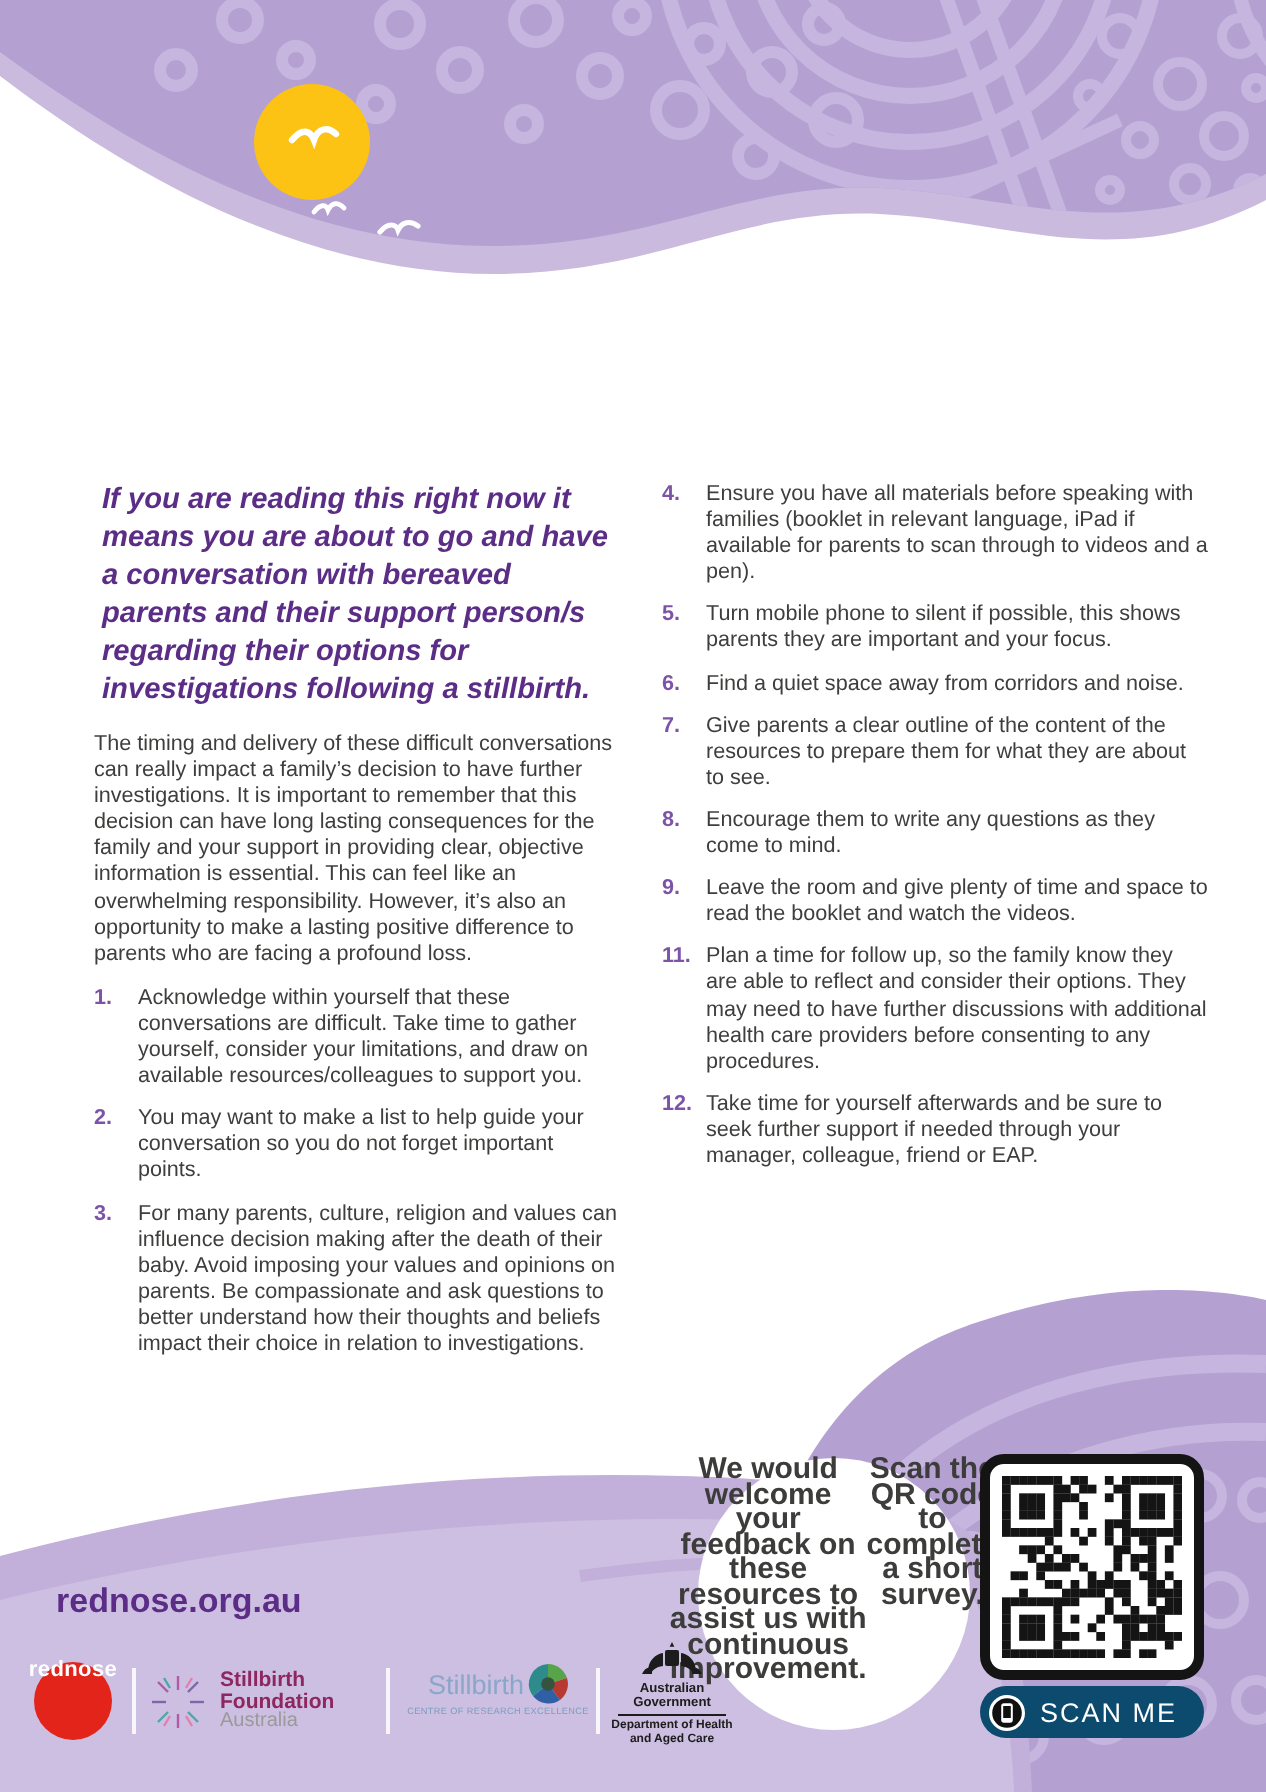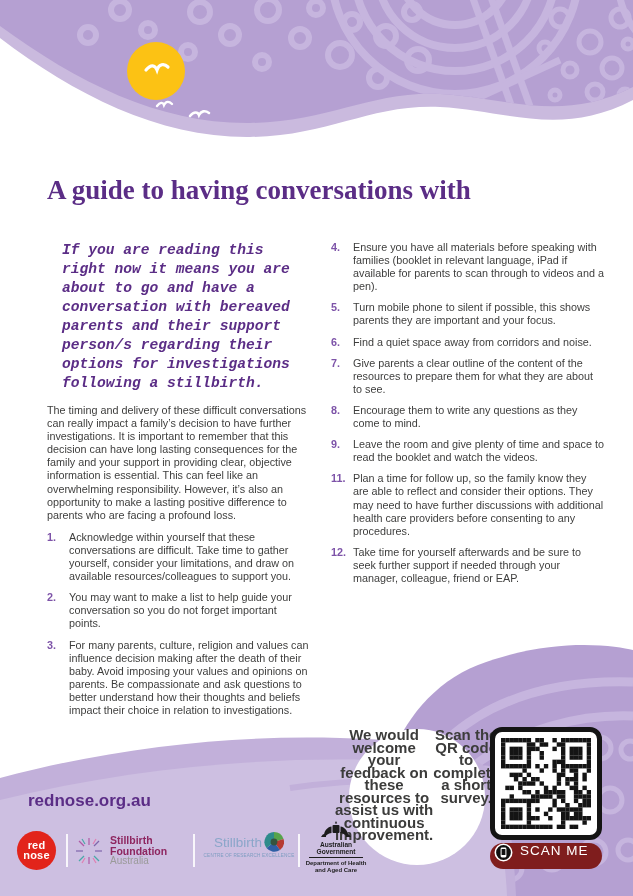--- a/index.html
+++ b/index.html
@@ -11,23 +11,23 @@
   
   .title{position:absolute;left:47px;top:156px;width:560px;
          font-family:"Liberation Serif","DejaVu Serif",serif;
          font-weight:700;font-size:27px;line-height:33px;color:#5b2d86;}
   .title span{display:block;}
 
   
   .col{position:absolute;top:241px;font-size:10.8px;line-height:13.1px;color:#3e3e3d;}
   .col-left{left:47px;width:264px;}
   .col-right{left:331px;width:274px;}
-  .intro{font-family:Liberation Mono, monospace;
+  .intro{font-family:Liberation Sans, sans-serif;
          font-style:italic;font-weight:700;font-size:14.6px;line-height:19px;
-         color:#5b2d86;margin:0 0 11px 15px;}
+         color:#5b2d86;margin:0 0 11px 4px;}
   .para{margin:0 4px 9px 0;}
   .guide-head{font-family:"Liberation Serif","DejaVu Serif",serif;
               font-weight:700;font-size:14px;line-height:17px;color:#5b2d86;
               margin:3px 0 8px 0;}
   .step{display:flex;margin:0 0 8px 0;}
   .step .num{flex:0 0 15px;margin-right:7px;color:#7d53a8;font-weight:700;}
   .step .txt{flex:1;}
 
   
   .feedback-circle{position:absolute;left:349px;top:729px;width:136px;height:136px;
@@ -36,30 +36,30 @@
                    text-align:center;font-weight:700;font-size:15px;line-height:12.5px;
                    color:#3c3c3b;padding:0 10px;box-sizing:border-box;}
   .feedback-circle p{margin:0 0 9px 0;}
   .feedback-circle p:last-child{margin:0;}
 
   
   .qr-box{position:absolute;left:490px;top:727px;width:112px;height:113px;z-index:4;
           background:#fff;border:5px solid #141414;border-radius:12px;box-sizing:border-box;
           padding:6px;}
   .scanme{position:absolute;left:490px;top:843px;width:112px;height:26px;z-index:4;
-          background:#7f1d1d;border-radius:13px;display:flex;
+          background:#0c4a6e;border-radius:13px;display:flex;align-items:center;
           color:#fff;font-size:13.5px;letter-spacing:1px;}
   .scanme .phone-wrap{margin:0 7px 0 4px;display:flex;}
 
   
   .footer-url{position:absolute;left:28px;top:791px;z-index:4;
               font-weight:700;font-size:17px;color:#5b2d86;}
   .logo{position:absolute;z-index:4;}
   .rednose-logo{left:17px;top:831px;width:39px;height:39px;border-radius:50%;
-                background:#e2241b;display:flex;flex-direction:column;justify-content:center;
+                background:#e2241b;display:flex;flex-direction:row;justify-content:center;
                 text-align:center;color:#fff;font-weight:700;font-size:11px;line-height:9.5px;
                 letter-spacing:.2px;}
   .logo-divider{position:absolute;z-index:4;width:1.5px;height:33px;top:834px;
                 background:rgba(255,255,255,.85);}
   .sf-logo{left:74px;top:835px;display:flex;align-items:center;}
   .sf-text{margin-left:6px;font-weight:700;font-size:10.5px;line-height:10.5px;color:#8e2660;}
   .sf-text .aus{font-weight:400;color:#9a9a99;font-size:10px;}
   .cre-logo{left:203px;top:832px;width:92px;text-align:center;}
   .cre-row{display:flex;align-items:center;justify-content:center;}
   .cre-name{font-size:13.5px;color:#8aa6c9;margin-right:2px;}
@@ -177,21 +177,20 @@
     </g>
 
     <path d="M0,158 C120,126 235,115 340,118 C420,120 452,128 478,142 C500,154 512,190 516,276 L0,276 Z" fill="#c2b0da"></path>
 
     <path d="M0,180 C130,148 262,137 372,140 C432,142 462,152 480,170 C496,186 505,230 507,276 L0,276 Z" fill="#cdbfe1"></path>
 
     <path d="M290,168 C360,158 430,158 470,168" stroke="#c2b0da" stroke-width="6" fill="none"></path>
   </svg>
 
   <h1 class="title">
-    <span>A guide to having conversations with</span>
   </h1>
 
   <div class="col col-left">
     <p class="intro">If you are reading this right now it means you are about to go and have a conversation with bereaved parents and their support person/s regarding their options for investigations following a stillbirth.</p>
     <p class="para">The timing and delivery of these difficult conversations can really impact a family’s decision to have further investigations. It is important to remember that this decision can have long lasting consequences for the family and your support in providing clear, objective information is essential. This can feel like an overwhelming responsibility. However, it’s also an opportunity to make a lasting positive difference to parents who are facing a profound loss.</p>
 
     <div class="step">
       <span class="num">1.</span>
       <span class="txt">Acknowledge within yourself that these conversations are difficult. Take time to gather yourself, consider your limitations, and draw on available resources/colleagues to support you.</span>
     </div>

